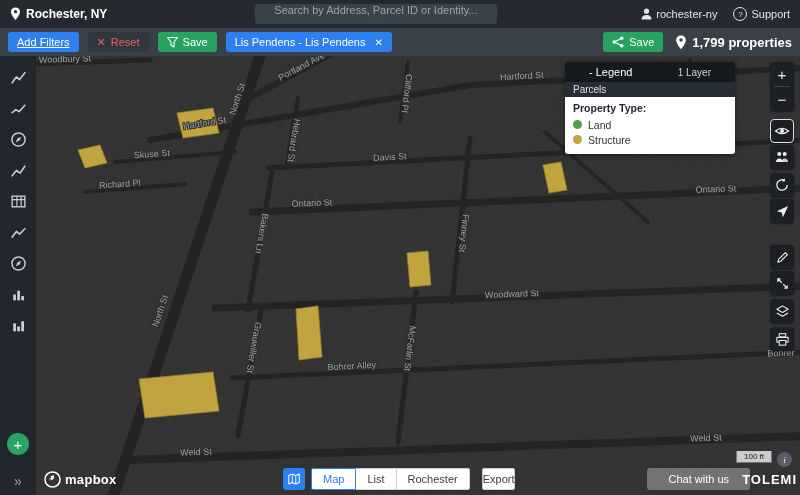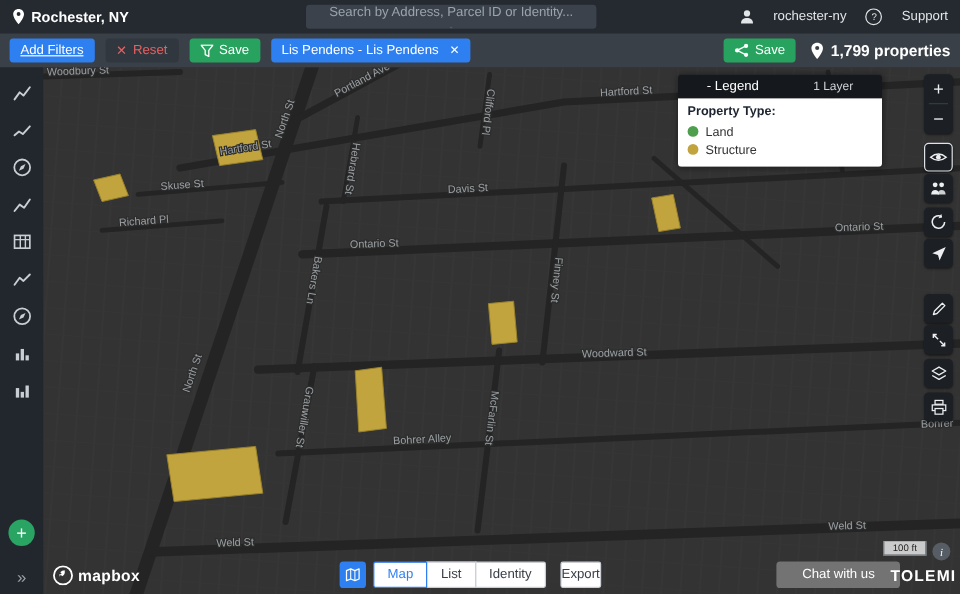--- a/index.html
+++ b/index.html
@@ -11,21 +11,21 @@
   
   .header{position:absolute;left:0;top:0;width:800px;height:28px;background:#252a31;
     display:flex;align-items:center;z-index:30;}
   .hleft{display:flex;align-items:center;gap:5px;padding-left:10px;color:#fff;
     font-size:12px;font-weight:bold;white-space:nowrap;}
   .search{position:absolute;left:255px;top:4px;width:242px;height:20px;background:#3b424b;
     border-radius:3px;display:flex;align-items:center;justify-content:center;gap:6px;
     color:#9aa3ad;font-size:11px;cursor:text;flex-direction:column;}
   .hright{margin-left:auto;display:flex;gap:16px;padding-right:10px;color:#e2e5e8;
     font-size:11px;align-items:center;}
-  .hitem{display:flex;align-items:center;gap:16px;cursor:pointer;}
+  .hitem{display:flex;align-items:center;gap:4px;cursor:pointer;}
   .q-circle{width:12px;height:12px;border-radius:50%;border:1px solid #e2e5e8;
     font-size:8px;display:flex;align-items:center;justify-content:center;}
   
   .toolbar{position:absolute;left:0;top:28px;width:800px;height:28px;background:#3a4047;
     display:flex;align-items:center;gap:9px;padding:0 8px;box-sizing:border-box;z-index:30;}
   .btn{height:20px;border:none;border-radius:3px;font-size:11px;display:inline-flex;
     align-items:center;gap:5px;padding:0 9px;cursor:pointer;font-family:inherit;white-space:nowrap;}
   .btn-blue{background:#2e7ff0;color:#fff;text-decoration:underline;}
   .btn-reset{background:#31373e;color:#e66161;}
   .btn-green{background:#27a35f;color:#fff;}
@@ -291,20 +291,21 @@
       <text transform="translate(196,455) rotate(-2)" fill="#9aa0a3" text-anchor="middle" class="streetlbl">Weld St</text>
       <text transform="translate(706,441) rotate(-2)" fill="#9aa0a3" text-anchor="middle" class="streetlbl">Weld St</text>
     </g>
 </svg>
 
 <div class="legend">
   <div class="legend-head">
     <span>- Legend</span>
     <span class="legend-layers">1 Layer</span>
   </div>
+  <div class="legend-sub">Parcels</div>
   <div class="legend-body">
     <div class="legend-type">Property Type:</div>
     <div class="legend-row">
       <span class="dot" style="background: rgb(77, 158, 77);"></span>
       <span>Land</span>
     </div>
     <div class="legend-row">
       <span class="dot" style="background: rgb(194, 164, 62);"></span>
       <span>Structure</span>
     </div>
@@ -382,21 +383,21 @@
 <div class="bottom-center">
   <button class="map-style-btn">
     <svg width="14" height="14" viewBox="0 0 16 16">
       <path d="M2 4l4-1.6L10 4l4-1.6v9.6L10 13.6 6 12l-4 1.6z" fill="none" stroke="#fff" stroke-width="1.2" stroke-linejoin="round"></path>
       <path d="M6 2.4V12M10 4v9.6" stroke="#fff" stroke-width="1"></path>
     </svg>
   </button>
   <div class="segmented">
     <button class="seg seg-active">Map</button>
     <button class="seg">List</button>
-    <button class="seg">Identity</button>
+    <button class="seg">Rochester</button>
   </div>
   <button class="export">Export</button>
 </div>
 
 <button class="chat">Chat with us</button>
 <span class="tolemi">TOLEMI</span>
 
 <div class="scale">100 ft</div>
 <div class="info-btn">i</div>
 

